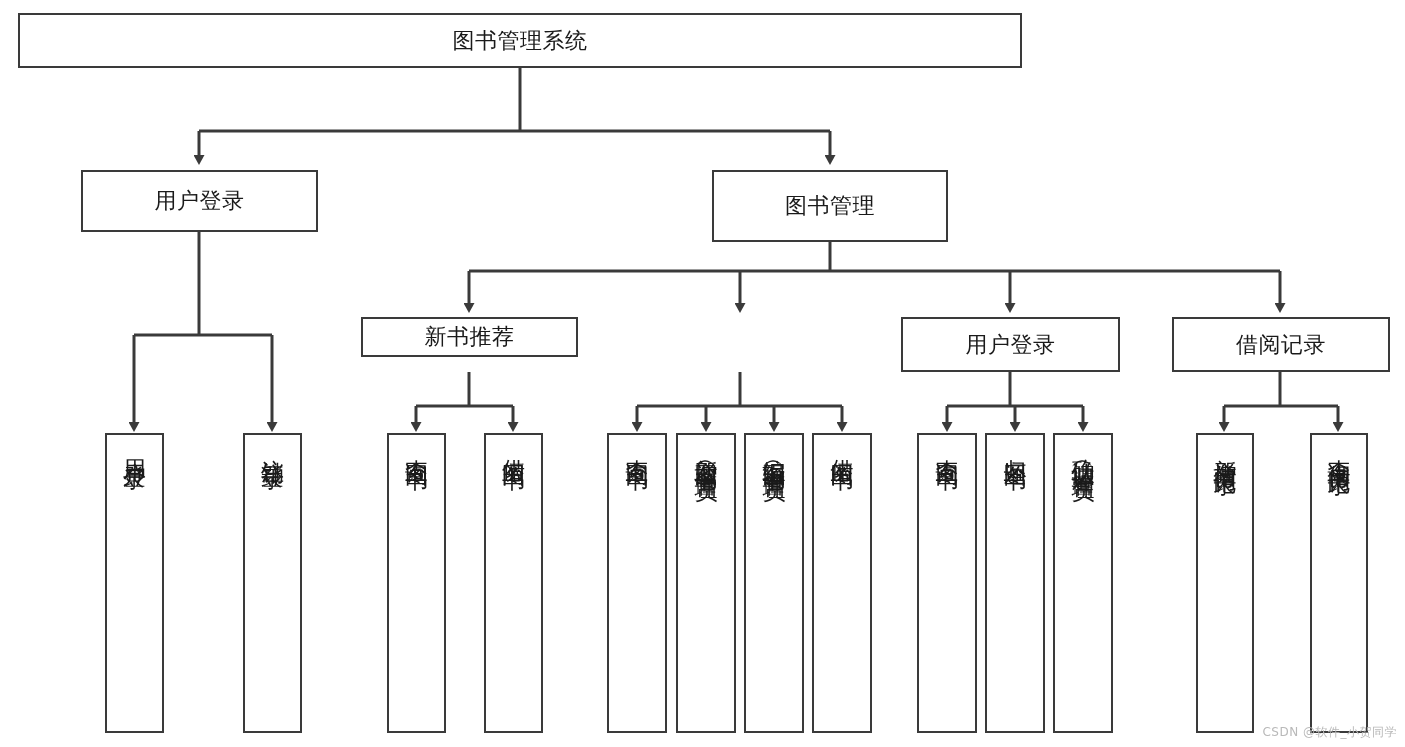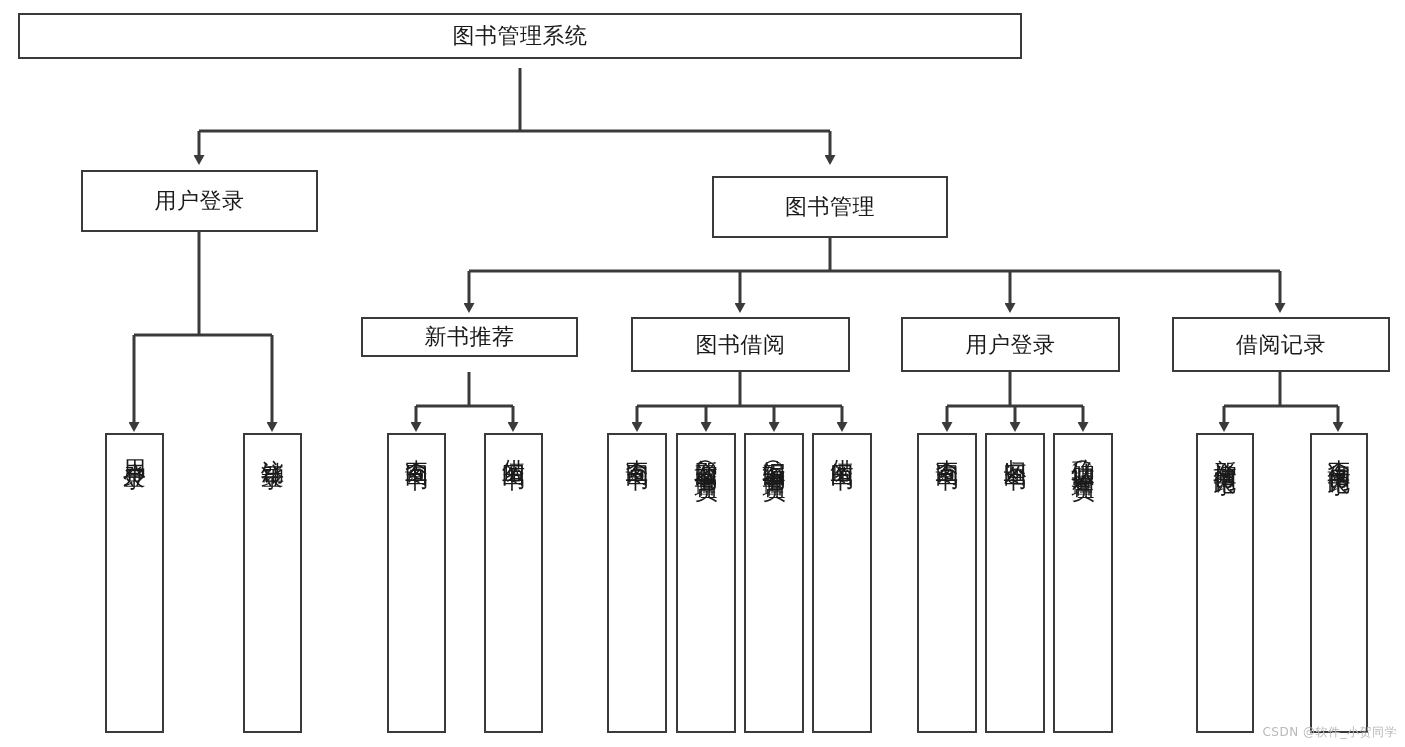--- a/index.html
+++ b/index.html
@@ -115,36 +115,33 @@
       <path d="M1015,406 L1015,423" marker-end="url(#arrow)"></path>
       <path d="M1083,406 L1083,423" marker-end="url(#arrow)"></path>
 
       <path d="M1280,372 L1280,406"></path>
       <path d="M1224,406 L1338,406"></path>
       <path d="M1224,406 L1224,423" marker-end="url(#arrow)"></path>
       <path d="M1338,406 L1338,423" marker-end="url(#arrow)"></path>
     </g>
   </svg>
 
-  <div class="node horiz" style="left:18px; top:13px; width:1004px; height:46px;">
+  <div class="node horiz" style="left:18px; top:13px; width:1004px; height:55px;">
     <span class="label">图书管理系统</span>
   </div>
 
   <div class="node horiz" style="left:81px; top:170px; width:237px; height:62px;">
     <span class="label">用户登录</span>
   </div>
-  <div class="node horiz" style="left:712px; top:176px; width:236px; height:62px;">
+  <div class="node horiz" style="left:712px; top:170px; width:236px; height:72px;">
     <span class="label">图书管理</span>
   </div>
 
   <div class="node horiz" style="left:361px; top:317px; width:217px; height:40px;">
     <span class="label">新书推荐</span>
-  </div>
-  <div class="node horiz" style="left:631px; top:317px; width:219px; height:55px;">
-    <span class="label">图书借阅</span>
   </div>
   <div class="node horiz" style="left:901px; top:317px; width:219px; height:55px;">
     <span class="label">用户登录</span>
   </div>
   <div class="node horiz" style="left:1172px; top:317px; width:218px; height:55px;">
     <span class="label">借阅记录</span>
   </div>
 
   <div class="node vert" style="left:105px; top:433px; width:59px; height:300px;">
     <span class="label">用户登录</span>

